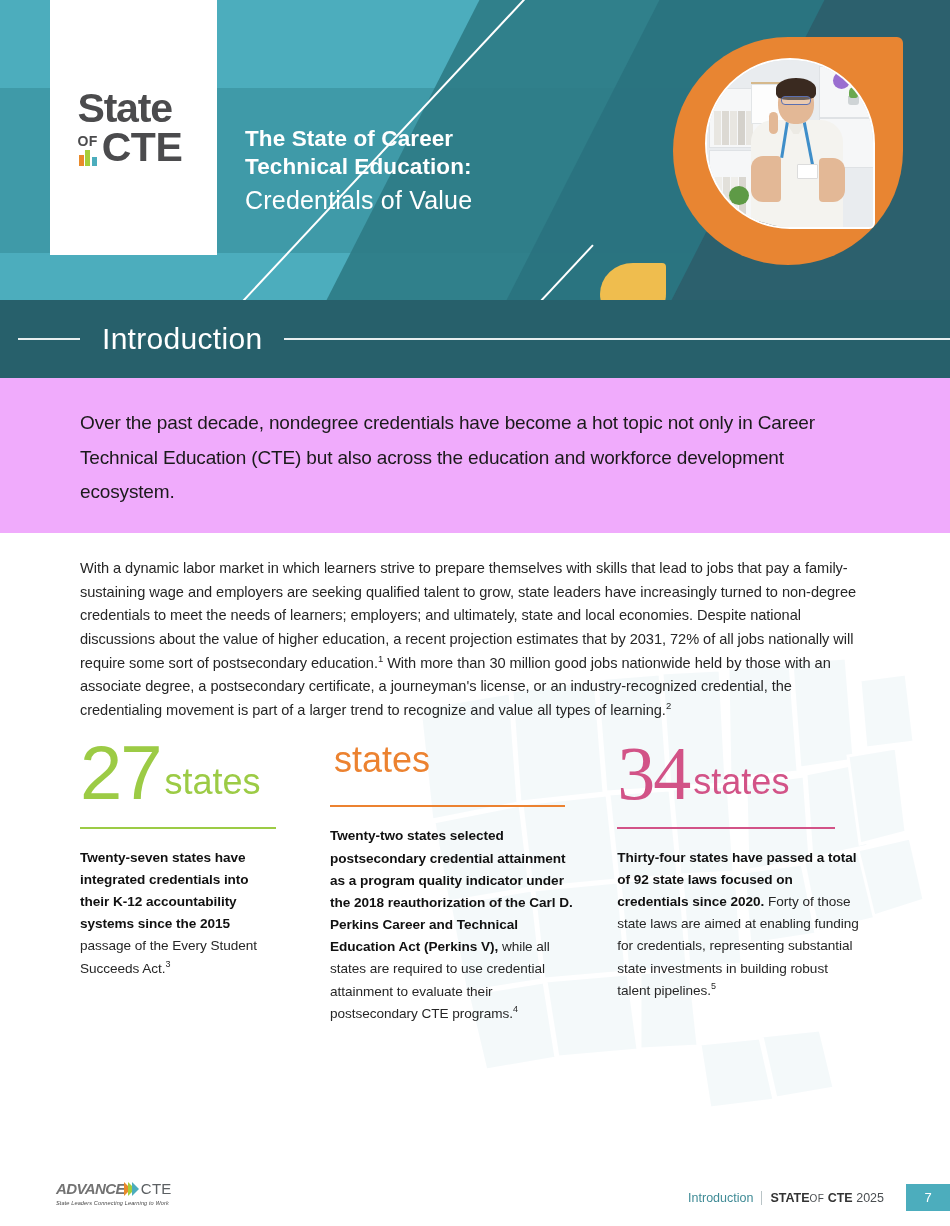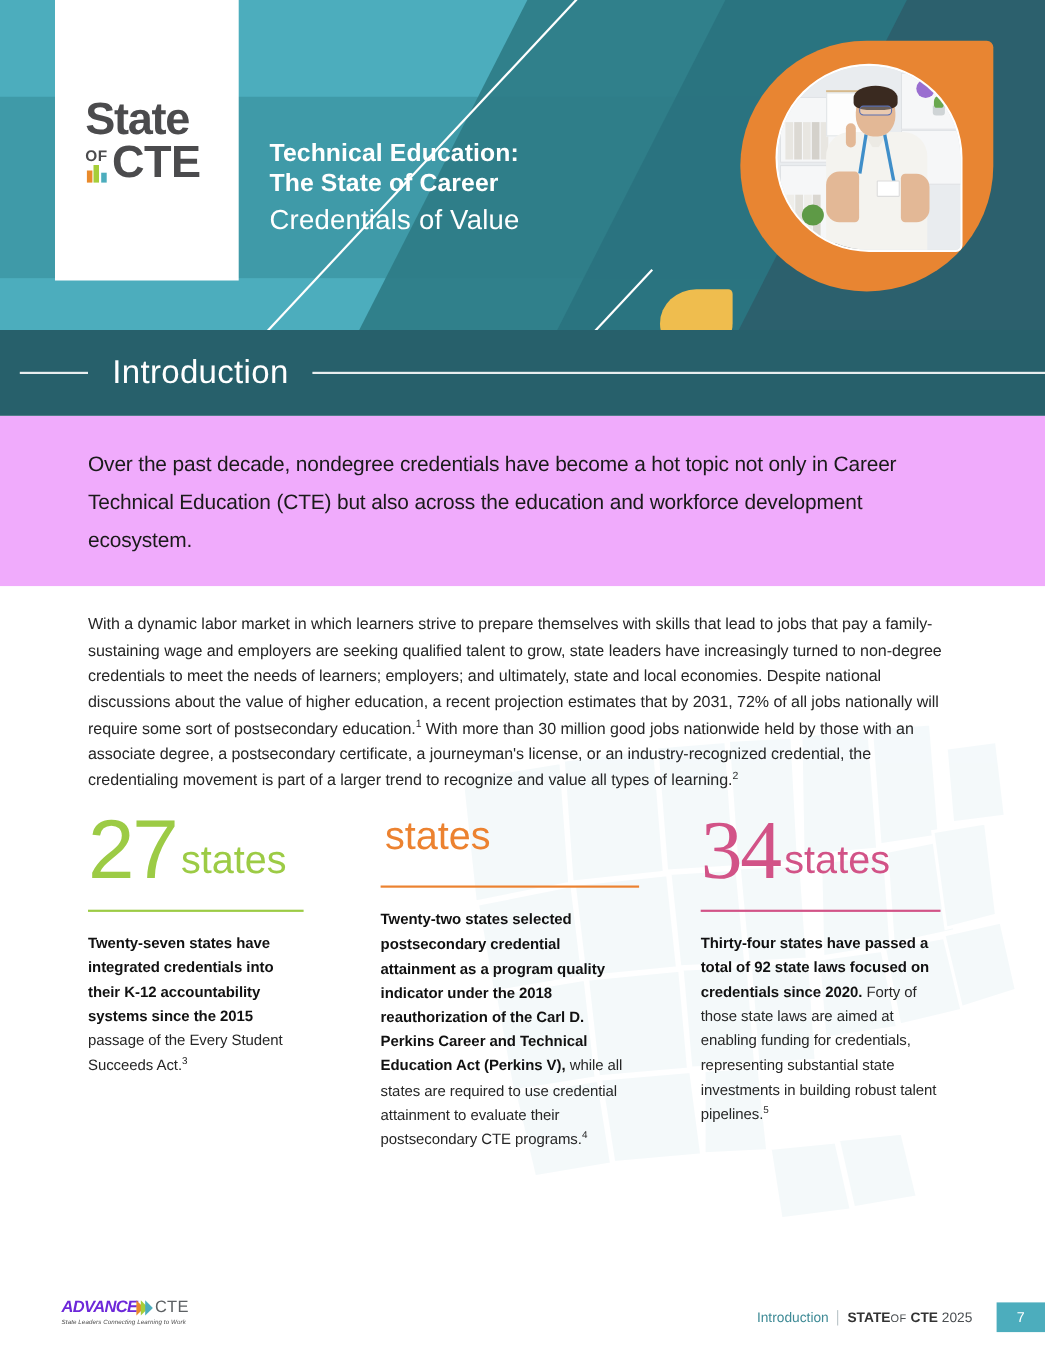--- a/index.html
+++ b/index.html
@@ -295,21 +295,21 @@
     line-height: 1.62;
     letter-spacing: -.05px;
     margin-bottom: 16px;
   }
   .para sup { font-size: 9.5px; vertical-align: super; line-height: 0; }
 
   
   .stats {
     display: flex;
     margin-top: 20px;
-    gap: 16px;
+    gap: 0;
   }
   .stat-col { width: 250px; padding-right: 54px; }
   .stat-col:nth-child(2) { width: 305px; padding-right: 40px; }
   .stat-col:nth-child(3) { width: 260px; padding-right: 0; }
 
   .stat-head { display: flex; align-items: flex-end; }
   .stat-num {
     font-size: 76px;
     font-weight: 300;
     line-height: .82;
@@ -344,21 +344,21 @@
     width: 950px;
     height: 60px;
     background: #ffffff;
   }
   .footer-logo { position: absolute; left: 56px; top: 14px; }
   .fl-row { display: flex; align-items: center; gap: 1px; }
   .fl-advance {
     font-size: 15px;
     font-weight: bold;
     font-style: italic;
-    color: #6d28d9;
+    color: #737373;
     letter-spacing: -.6px;
   }
   .fl-chevrons { display: flex; align-items: center; margin: 0 1px; }
   .fl-chevrons span {
     display: block;
     width: 0; height: 0;
     border-top: 7px solid transparent;
     border-bottom: 7px solid transparent;
     margin-left: -3px;
   }
@@ -470,22 +470,22 @@
               <i class="lb2"></i>
               <i class="lb3"></i>
           </div>
         </div>
         <div class="logo-cte">CTE</div>
       </div>
     </div>
   </div>
 
   <div class="banner-title">
+    <div class="bt-line">The State of Career</div>
     <div class="bt-line">Technical Education:</div>
-    <div class="bt-line">The State of Career</div>
     <div class="bt-sub">Credentials of Value</div>
   </div>
 </div>
 
 <div class="intro-bar">
   <div class="intro-rule-left"></div>
   <div class="intro-title">Introduction</div>
   <div class="intro-rule-right"></div>
 </div>
 

